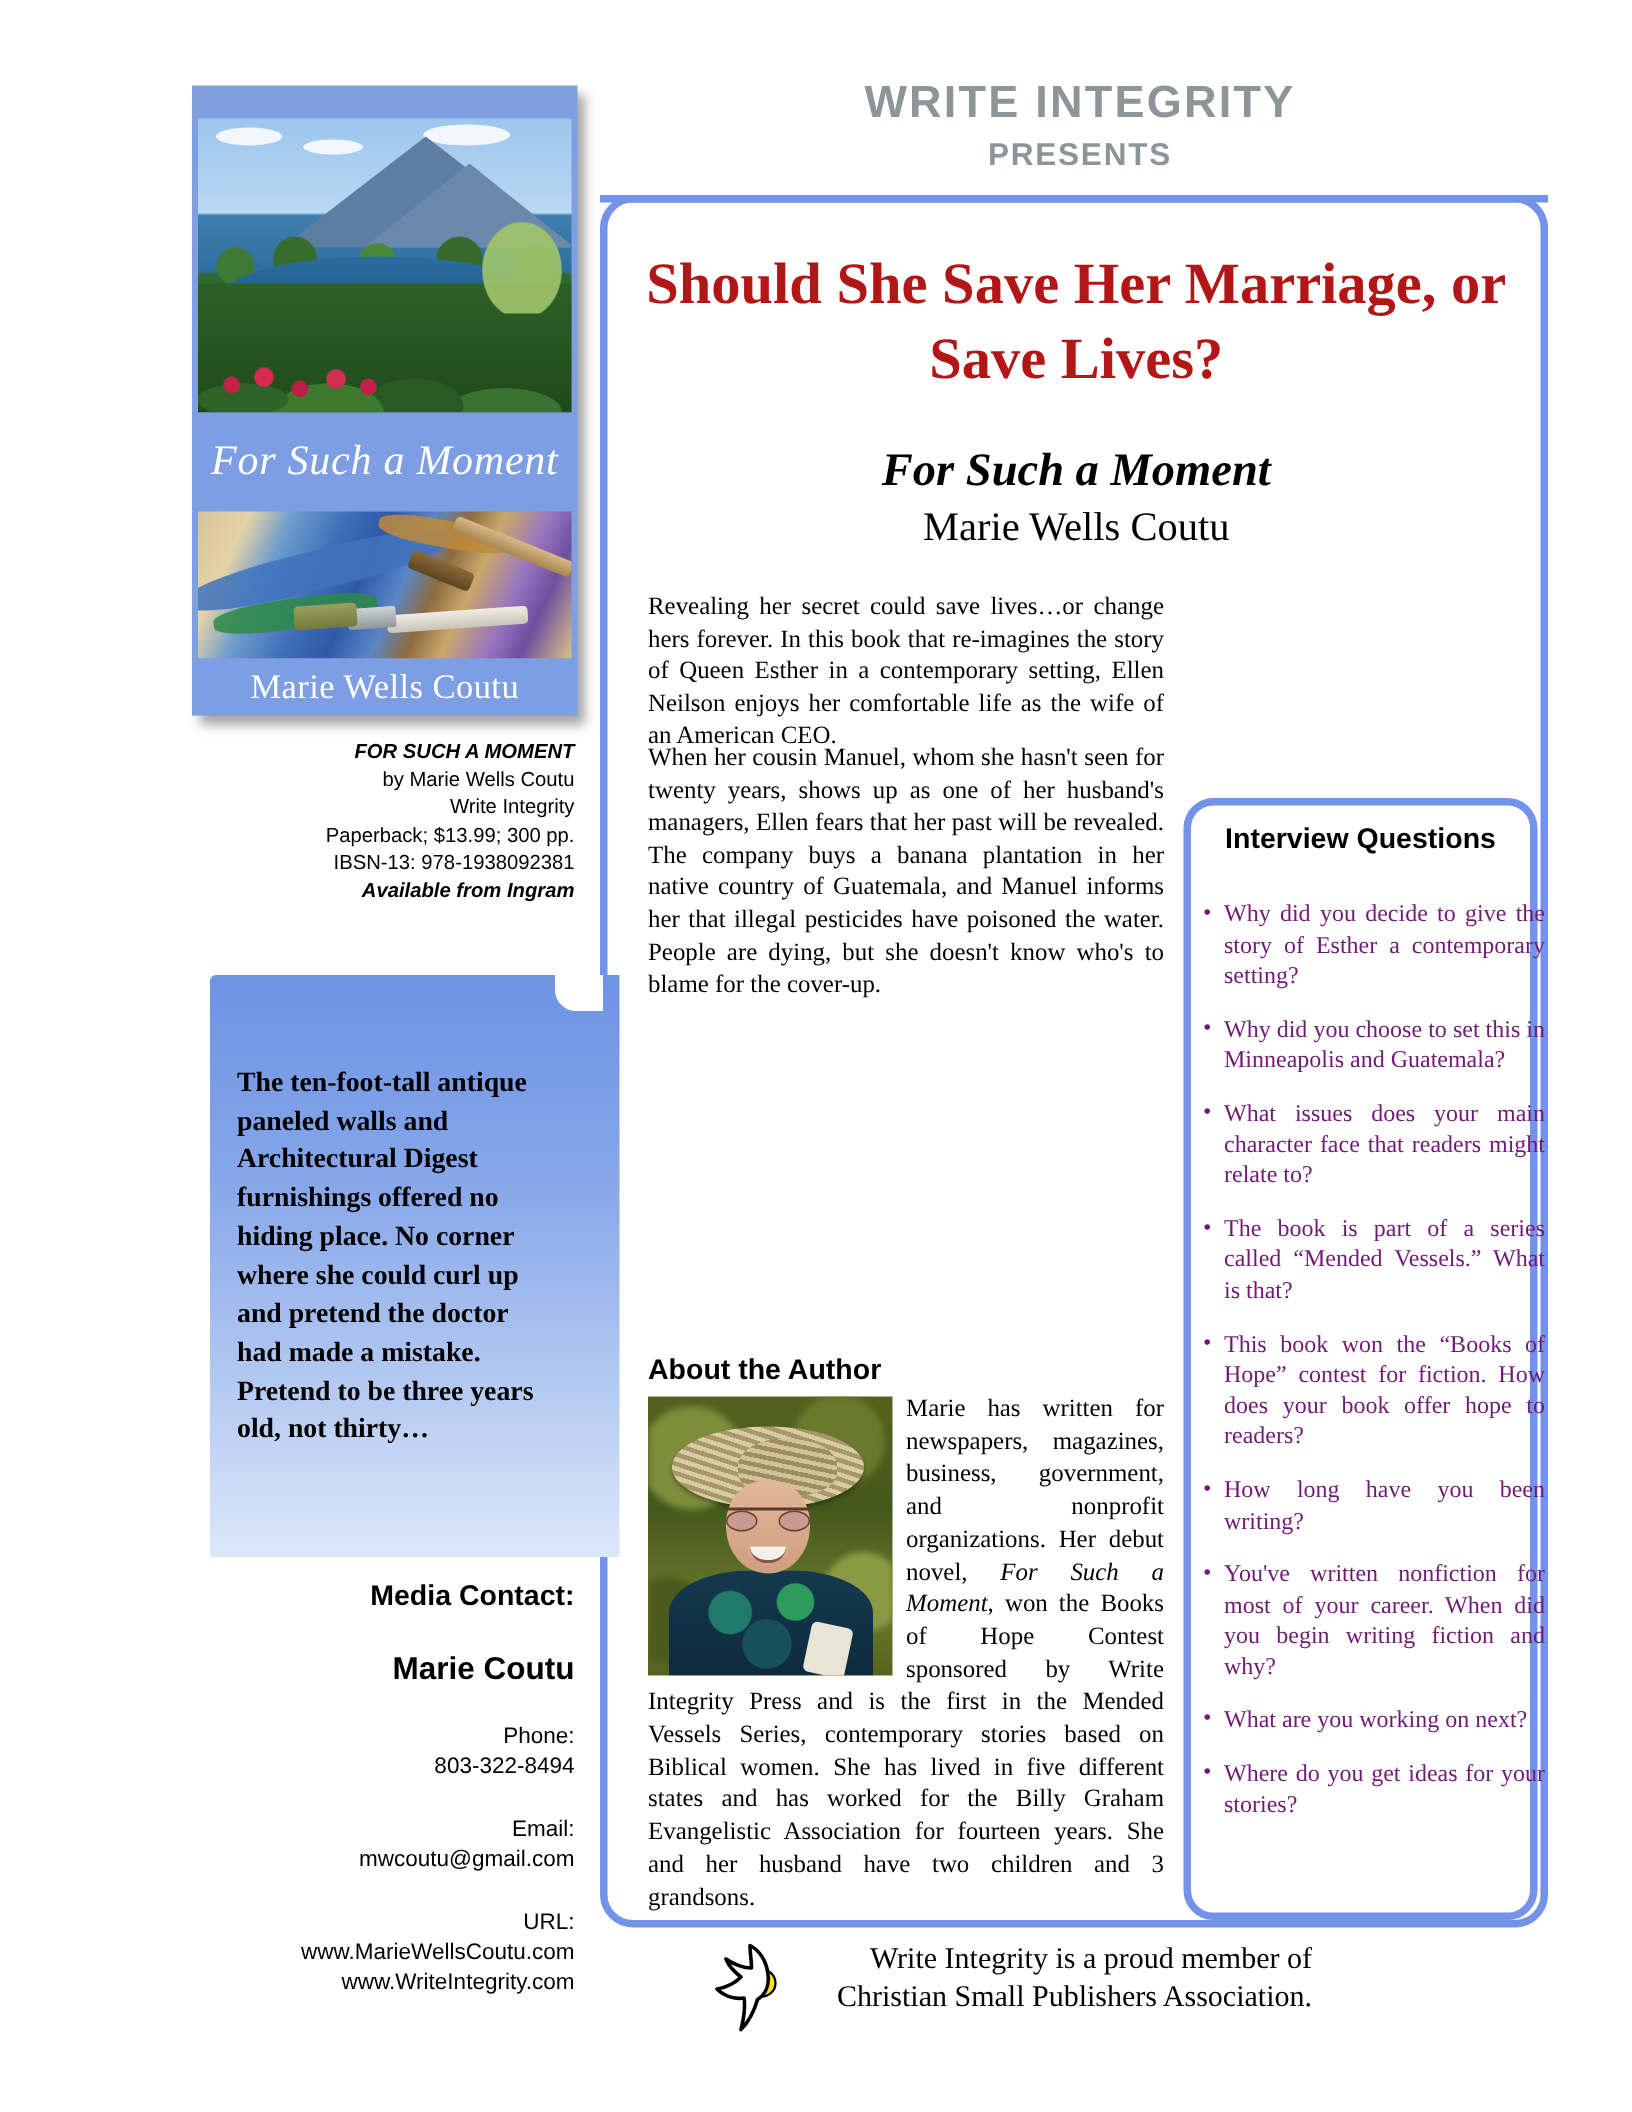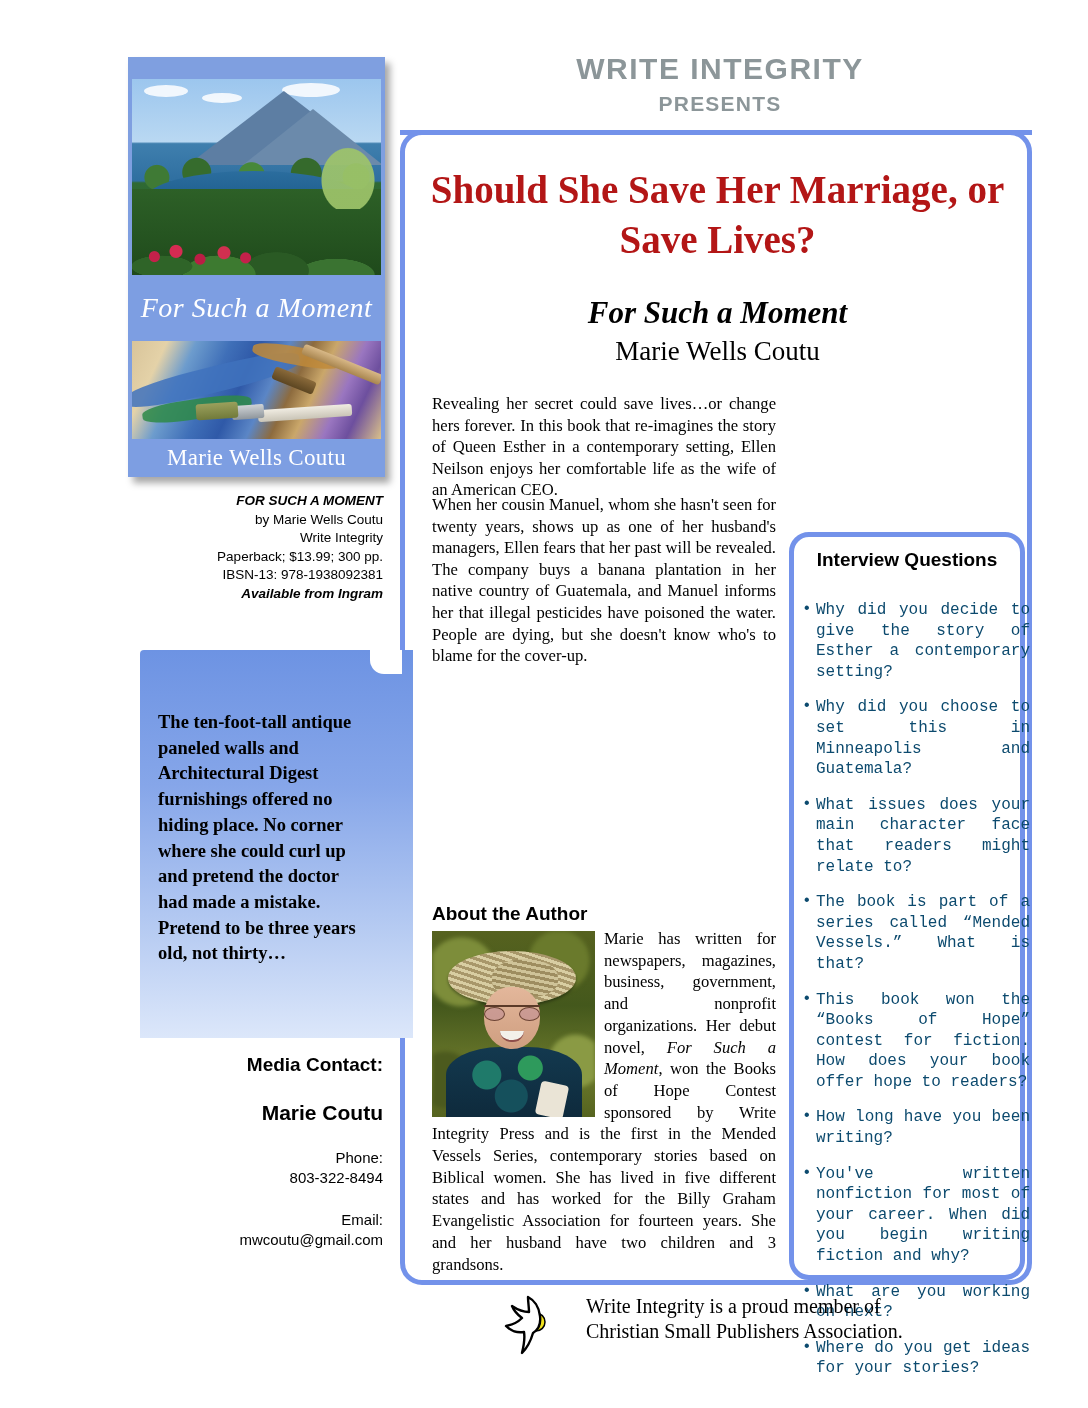--- a/index.html
+++ b/index.html
@@ -500,44 +500,45 @@
     color: #000;
   }
   .iq-list {
     position: absolute;
     left: 800px;
     top: 600px;
     width: 214px;
     margin: 0;
     padding: 0 0 0 16px;
     list-style: none;
-    font-family: Liberation Mono, monospace;
+    font-family: Liberation Serif, serif;
     font-size: 16px;
     line-height: 20.6px;
-    color: #0c4a6e;
+    color: #701a75;
     text-align: justify;
   }
   .iq-list li {
     position: relative;
     margin-bottom: 15px;
   }
   .iq-list li::before {
     content: "•";
     position: absolute;
     left: -14px;
     top: -1px;
   }
 
   
   .footer {
     position: absolute;
-    left: 498px;
+    left: 470px;
     top: 1291px;
     width: 520px;
     height: 70px;
+    text-align: right;
   }
   .dove {
     position: absolute;
     left: 0;
     top: 0;
     width: 64px;
     height: 66px;
   }
   .footer-text {
     position: absolute;
@@ -609,20 +610,25 @@
 <div class="media-contact">
   <div class="mc-head">Media Contact:</div>
   <div class="mc-name">Marie Coutu</div>
   <div class="mc-block">
     <div>Phone:</div>
     <div>803-322-8494</div>
   </div>
   <div class="mc-block">
     <div>Email:</div>
     <div>mwcoutu@gmail.com</div>
+  </div>
+  <div class="mc-block">
+    <div>URL:</div>
+    <div>www.MarieWellsCoutu.com</div>
+    <div>www.WriteIntegrity.com</div>
   </div>
 </div>
 
 <div class="title-main">Should She Save Her Marriage, or Save Lives?</div>
 <div class="subtitle-book">For Such a Moment</div>
 <div class="subtitle-author">Marie Wells Coutu</div>
 
 <div class="blurb">
   <p>Revealing her secret could save lives…or change hers forever. In this book that re-imagines the story of Queen Esther in a contemporary setting, Ellen Neilson enjoys her comfortable life as the wife of an American CEO.</p>
 </div>

